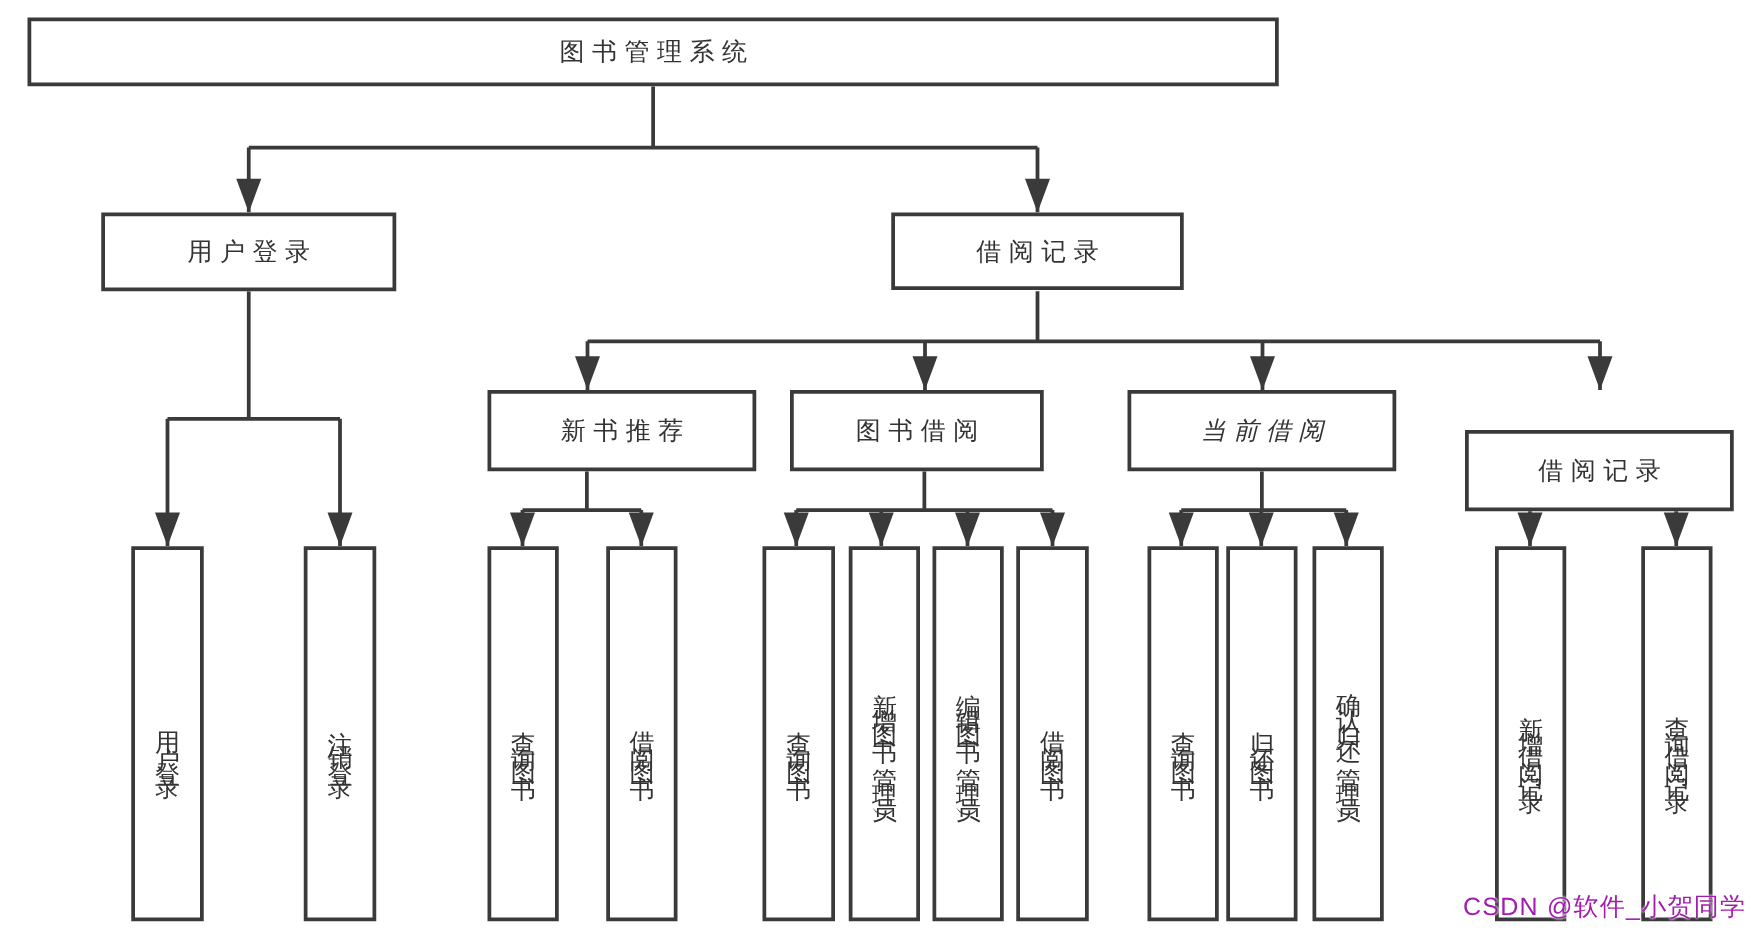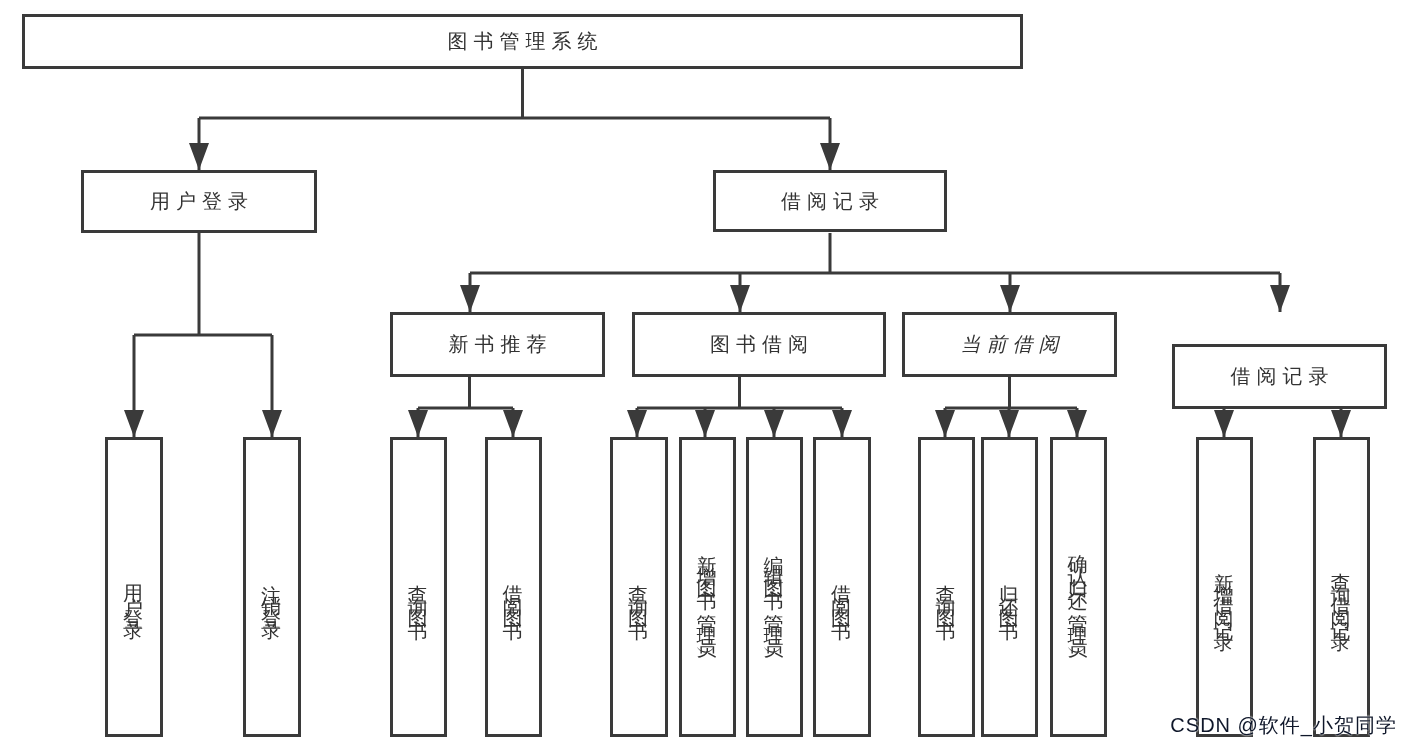--- a/index.html
+++ b/index.html
@@ -43,21 +43,21 @@
     letter-spacing: 12px;
     margin-top: 12px;
     white-space: nowrap;
   }
   .watermark {
     position: absolute;
     right: 8px;
     top: 712px;
     font-size: 20px;
     letter-spacing: 1px;
-    color: #0f172a;
+    color: #a21caf;
     text-shadow: 0 0 2px #ffffff, 0 0 2px #ffffff;
     white-space: nowrap;
   }
 </style>
 </head>
 <body>
 
 <div class="canvas">
 
   <svg class="connector-layer" width="1405" height="747" viewBox="0 0 1405 747">
@@ -87,21 +87,21 @@
   <div class="node h" style="left:81px; top:170px; width:236px; height:63px;">
     <span class="label">用户登录</span>
   </div>
   <div class="node h" style="left:713px; top:170px; width:234px; height:62px;">
     <span class="label">借阅记录</span>
   </div>
 
   <div class="node h" style="left:362px; top:312px; width:215px; height:65px;margin-left:28px;">
     <span class="label">新书推荐</span>
   </div>
-  <div class="node h" style="left:632px; top:312px; width:254px; height:65px;">
+  <div class="node h" style="left:632px; top:312px; width:203px; height:65px;">
     <span class="label">图书借阅</span>
   </div>
   <div class="node h" style="left:902px; top:312px; width:215px; height:65px;font-style:italic;">
     <span class="label">当前借阅</span>
   </div>
   <div class="node h" style="left:1172px; top:312px; width:215px; height:65px;margin-top:32px;">
     <span class="label">借阅记录</span>
   </div>
 
   <div class="node v" style="left:105px; top:437px; width:58px; height:300px;">

